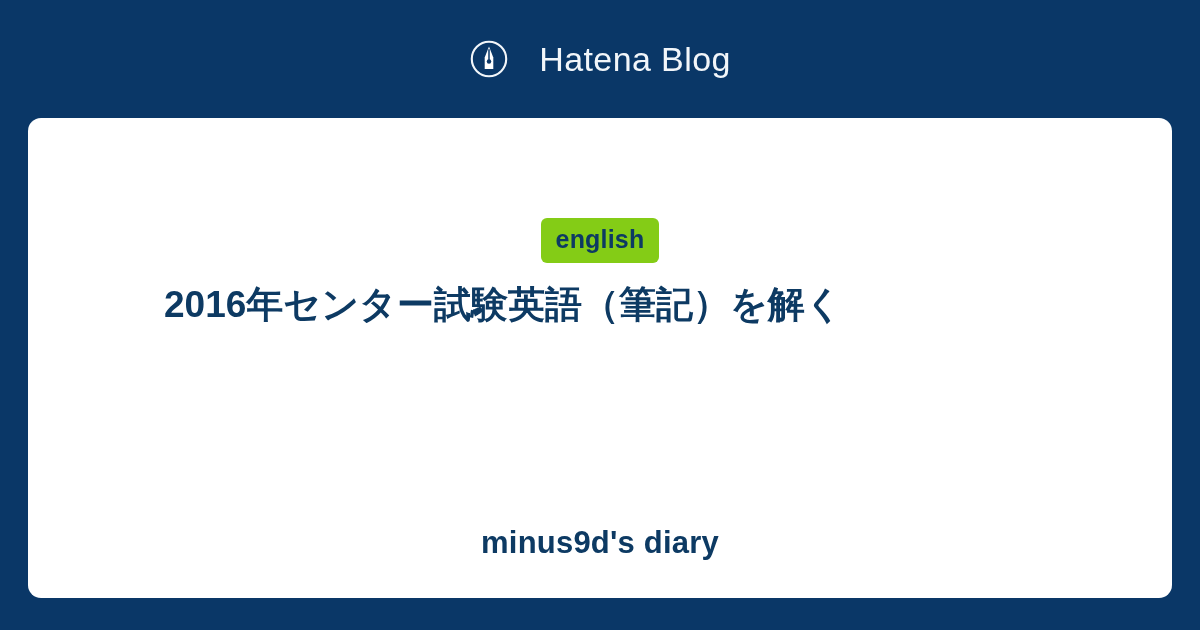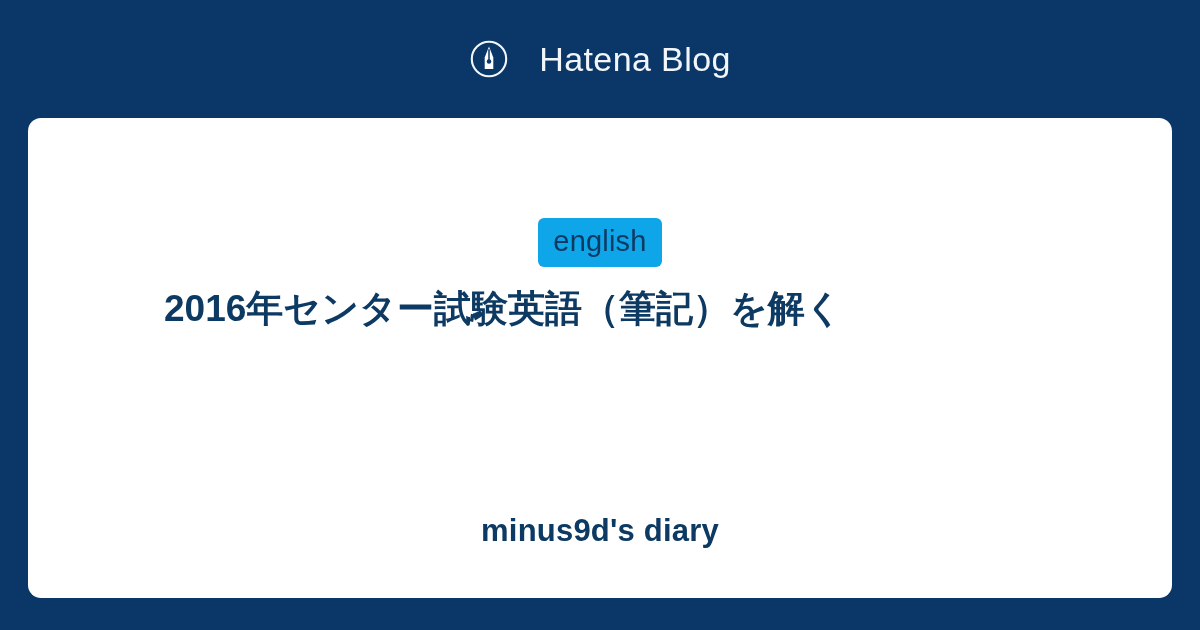--- a/index.html
+++ b/index.html
@@ -73,24 +73,24 @@
     display: flex;
     flex-direction: column;
     align-items: center;
     justify-content: flex-start;
     padding-top: 100px;
     box-sizing: border-box;
   }
 
   .category-tag {
     display: inline-block;
-    background: #0ea5e9;
+    background: #84cc16;
     color: #0d3a63;
-    font-size: 29px;
-    font-weight: 400;
+    font-size: 25px;
+    font-weight: 700;
     line-height: 1;
     padding: 9px 15px 11px 15px;
     border-radius: 6px;
     letter-spacing: 0.2px;
     white-space: nowrap;
   }
 
   .entry-title {
     margin: 18px 12px 0 0;
     width: 860px;
@@ -101,21 +101,21 @@
     letter-spacing: 0px;
     word-break: break-word;
   }
 
   .card-footer {
     width: 100%;
     flex: 0 0 auto;
     display: flex;
     align-items: center;
     justify-content: center;
-    padding-bottom: 52px;
+    padding-bottom: 40px;
   }
 
   .blog-name {
     color: #0d3a63;
     font-size: 31px;
     font-weight: 700;
     line-height: 1;
     letter-spacing: 0.2px;
     white-space: nowrap;
   }

